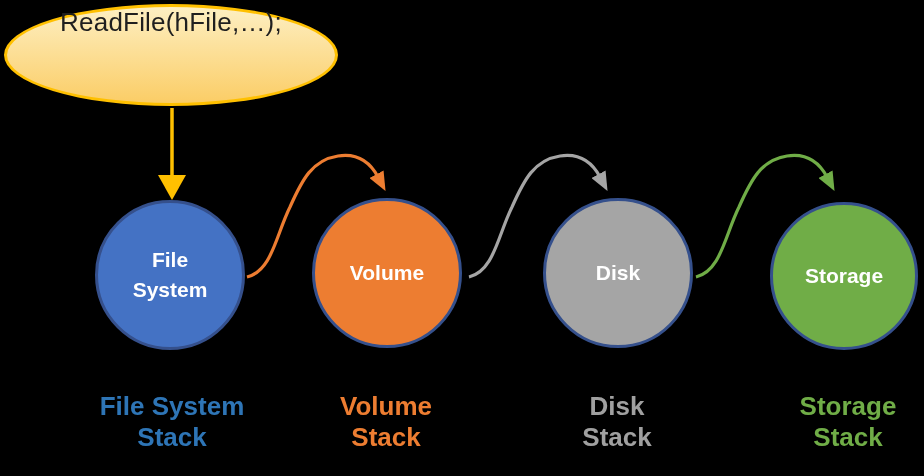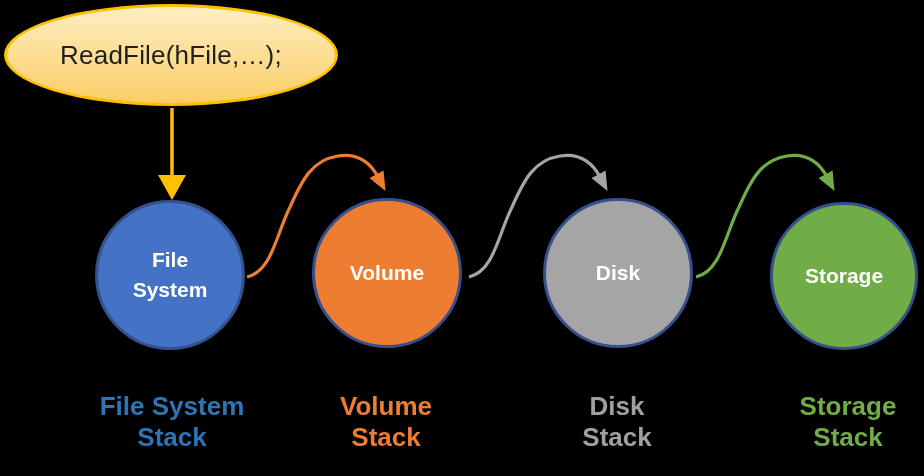--- a/index.html
+++ b/index.html
@@ -31,21 +31,21 @@
 
   
   .bubble {
     position: absolute;
     left: 4px; top: 4px;
     width: 334px; height: 102px;
     border-radius: 50%;
     background: linear-gradient(180deg, var(--bubble-fill-top) 0%, var(--bubble-fill-bottom) 100%);
     border: 3px solid var(--bubble-border);
     box-sizing: border-box;
-    display: flex; align-items: center; justify-content: center;
+    display: flex; align-items: flex-start; justify-content: center;
     color: var(--bubble-text);
     font-size: 26px;
     letter-spacing: 0.2px;
   }
 
   
   svg.arrows {
     position: absolute; left: 0; top: 0;
     width: 924px; height: 476px;
     pointer-events: none;

